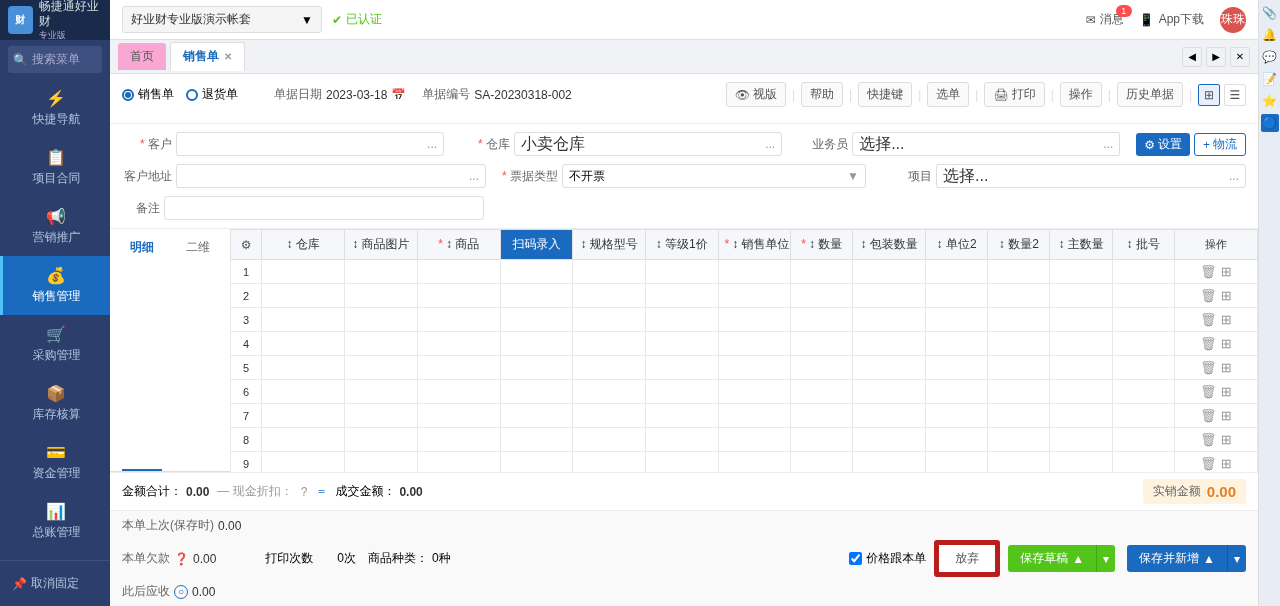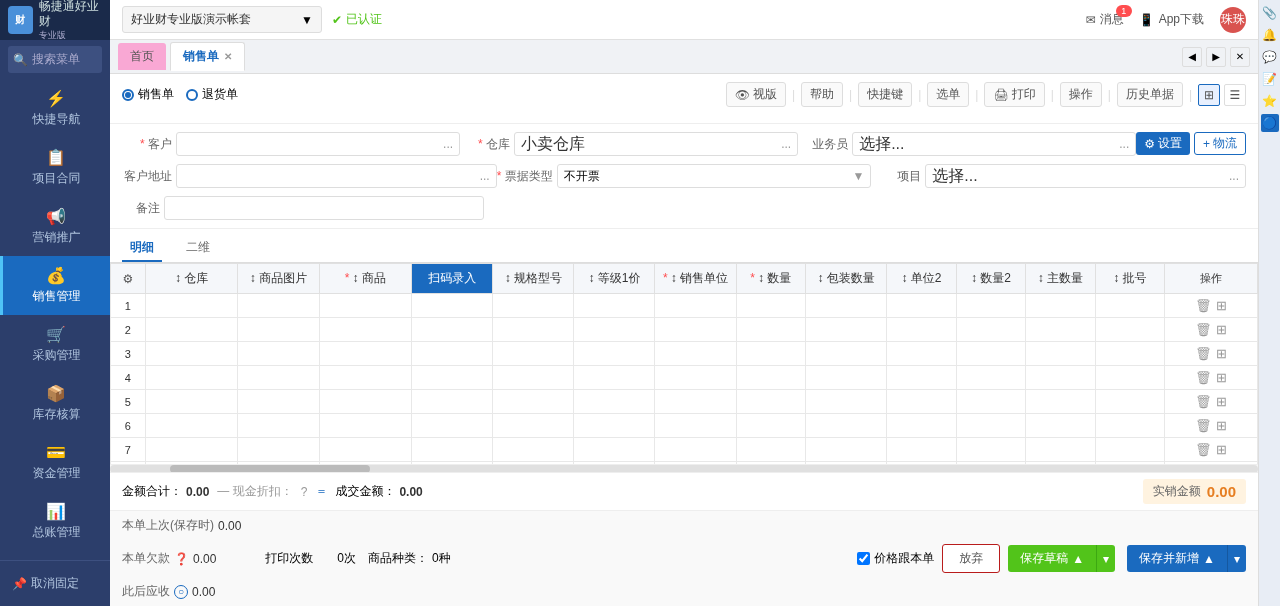--- a/index.html
+++ b/index.html
@@ -54,38 +54,38 @@
     .meta-item { display: flex; align-items: center; gap: 4px; font-size: 12px; color: #333; }
     .meta-label { color: #666; }
     .meta-calendar-icon { color: #999; cursor: pointer; }
     .toolbar-actions { margin-left: auto; display: flex; gap: 6px; align-items: center; }
     .toolbar-btn { padding: 3px 8px; border: 1px solid #ddd; border-radius: 3px; background: #fafafa; cursor: pointer; font-size: 11px; color: #555; display: flex; align-items: center; gap: 3px; }
     .toolbar-right-btns { display: flex; gap: 4px; }
     .icon-btn { width: 22px; height: 22px; display: flex; align-items: center; justify-content: center; border: 1px solid #ddd; border-radius: 2px; cursor: pointer; color: #555; font-size: 12px; }
 
     
     .form-fields { padding: 8px 12px; border-bottom: 1px solid #eee; flex-shrink: 0; }
-    .form-row { display: flex; margin-bottom: 8px; align-items: flex-start; }
+    .form-row { display: flex; gap: 16px; margin-bottom: 8px; align-items: flex-end; }
     .field-group { display: flex; align-items: center; gap: 4px; flex: 1; }
     .field-label { color: #666; font-size: 12px; white-space: nowrap; min-width: 50px; text-align: right; }
     .required { color: #ff4d4f; }
     .field-input { flex: 1; border: 1px solid #ddd; border-radius: 3px; padding: 3px 6px; height: 24px; background: #fff; display: flex; align-items: center; justify-content: space-between; cursor: pointer; }
     .field-input-text { color: #333; font-size: 16px; }
     .field-dots { color: #999; font-size: 12px; cursor: pointer; }
     .field-select { flex: 1; border: 1px solid #ddd; border-radius: 3px; padding: 3px 6px; height: 24px; background: #fff; display: flex; align-items: center; justify-content: space-between; cursor: pointer; }
     .field-select-arrow { color: #999; }
     .side-btns { display: flex; gap: 4px; }
     .side-btn { padding: 2px 8px; border-radius: 3px; cursor: pointer; font-size: 11px; display: flex; align-items: center; gap: 3px; }
     .side-btn-blue { background: #1a6abf; color: #fff; border: none; }
     .side-btn-outline { background: #fff; color: #1a6abf; border: 1px solid #1a6abf; }
     .notes-row { display: flex; align-items: center; gap: 4px; }
     .notes-input { border: 1px solid #ddd; border-radius: 3px; padding: 3px 6px; width: 320px; height: 24px; }
 
     
-    .table-area { flex: 1; overflow: hidden; display: flex; flex-direction: column; }
+    .table-area { flex: 1; overflow: hidden; display: flex; flex-direction: row; }
     .table-tabs { display: flex; gap: 16px; padding: 6px 12px 0; border-bottom: 1px solid #ddd; }
     .table-tab { padding: 4px 8px; cursor: pointer; font-size: 12px; color: #666; border-bottom: 2px solid transparent; }
     .table-tab.active { color: #1a6abf; border-bottom-color: #1a6abf; font-weight: bold; }
 
     
     .data-table-wrapper { flex: 1; overflow: auto; }
     .data-table { width: 100%; border-collapse: collapse; table-layout: fixed; }
     .data-table th { background: #f5f7fa; border: 1px solid #e0e0e0; padding: 4px 6px; font-size: 11px; color: #333; font-weight: normal; white-space: nowrap; text-align: center; height: 30px; position: sticky; top: 0; z-index: 2; }
     .data-table td { border: 1px solid #e8e8e8; padding: 2px 4px; font-size: 11px; color: #333; height: 24px; }
     .row-num { color: #999; text-align: center; }
@@ -113,21 +113,21 @@
     .realamt-label { color: #666; }
     .realamt-value { color: #e67e22; font-size: 15px; font-weight: bold; }
 
     
     .bottombar { padding: 6px 12px; background: #f9f9f9; border-top: 1px solid #eee; display: flex; align-items: center; gap: 12px; flex-shrink: 0; font-size: 12px; }
     .bottom-info { display: flex; gap: 16px; flex-direction: column; }
     .bottom-info-item { display: flex; align-items: center; gap: 4px; color: #666; }
     .bottom-info-val { color: #333; }
     .bottom-right { margin-left: auto; display: flex; gap: 8px; align-items: center; }
     .checkbox-item { display: flex; align-items: center; gap: 4px; }
-    .btn-abandon { padding: 5px 16px; border: 1px solid #b91c1c; border-radius: 3px; background: #fff; cursor: pointer; color: #555; }
+    .btn-abandon { padding: 5px 16px; border: 5px solid #b91c1c; border-radius: 3px; background: #fff; cursor: pointer; color: #555; }
     .btn-save-draft { padding: 5px 12px; background: #52c41a; color: #fff; border: none; border-radius: 3px 0 0 3px; cursor: pointer; display: flex; align-items: center; gap: 4px; }
     .btn-save-draft-arrow { padding: 5px 6px; background: #52c41a; color: #fff; border: none; border-left: 1px solid #3da812; border-radius: 0 3px 3px 0; cursor: pointer; }
     .btn-save-new { padding: 5px 12px; background: #1a6abf; color: #fff; border: none; border-radius: 3px 0 0 3px; cursor: pointer; display: flex; align-items: center; gap: 4px; margin-left: 4px; }
     .btn-save-new-arrow { padding: 5px 6px; background: #1a6abf; color: #fff; border: none; border-left: 1px solid #1558a0; border-radius: 0 3px 3px 0; cursor: pointer; }
 
     
     .right-mini { width: 22px; background: #e8edf5; border-left: 1px solid #ddd; display: flex; flex-direction: column; align-items: center; padding: 4px 0; gap: 4px; flex-shrink: 0; }
     .right-mini-btn { width: 18px; height: 18px; display: flex; align-items: center; justify-content: center; cursor: pointer; color: #555; font-size: 12px; border-radius: 2px; }
     .right-mini-btn.active { background: #1a6abf; color: #fff; }
   </style>
@@ -246,20 +246,31 @@
         <div class="radio-group">
           <div class="radio-item">
             <div class="radio-dot checked"></div>
             <span>销售单</span>
           </div>
           <div class="radio-item">
             <div class="radio-dot"></div>
             <span>退货单</span>
           </div>
         </div>
+        <div class="form-meta">
+          <div class="meta-item">
+            <span class="meta-label">单据日期</span>
+            <span>2023-03-18</span>
+            <span class="meta-calendar-icon">📅</span>
+          </div>
+          <div class="meta-item">
+            <span class="meta-label">单据编号</span>
+            <span>SA-20230318-002</span>
+          </div>
+        </div>
         <div class="toolbar-actions">
           <button class="toolbar-btn">
             <span>👁</span>
             <span>视版</span>
           </button>
           <span style="color:#ddd">|</span>
           <button class="toolbar-btn">
             <span>帮助</span>
           </button>
           <span style="color:#ddd">|</span>

